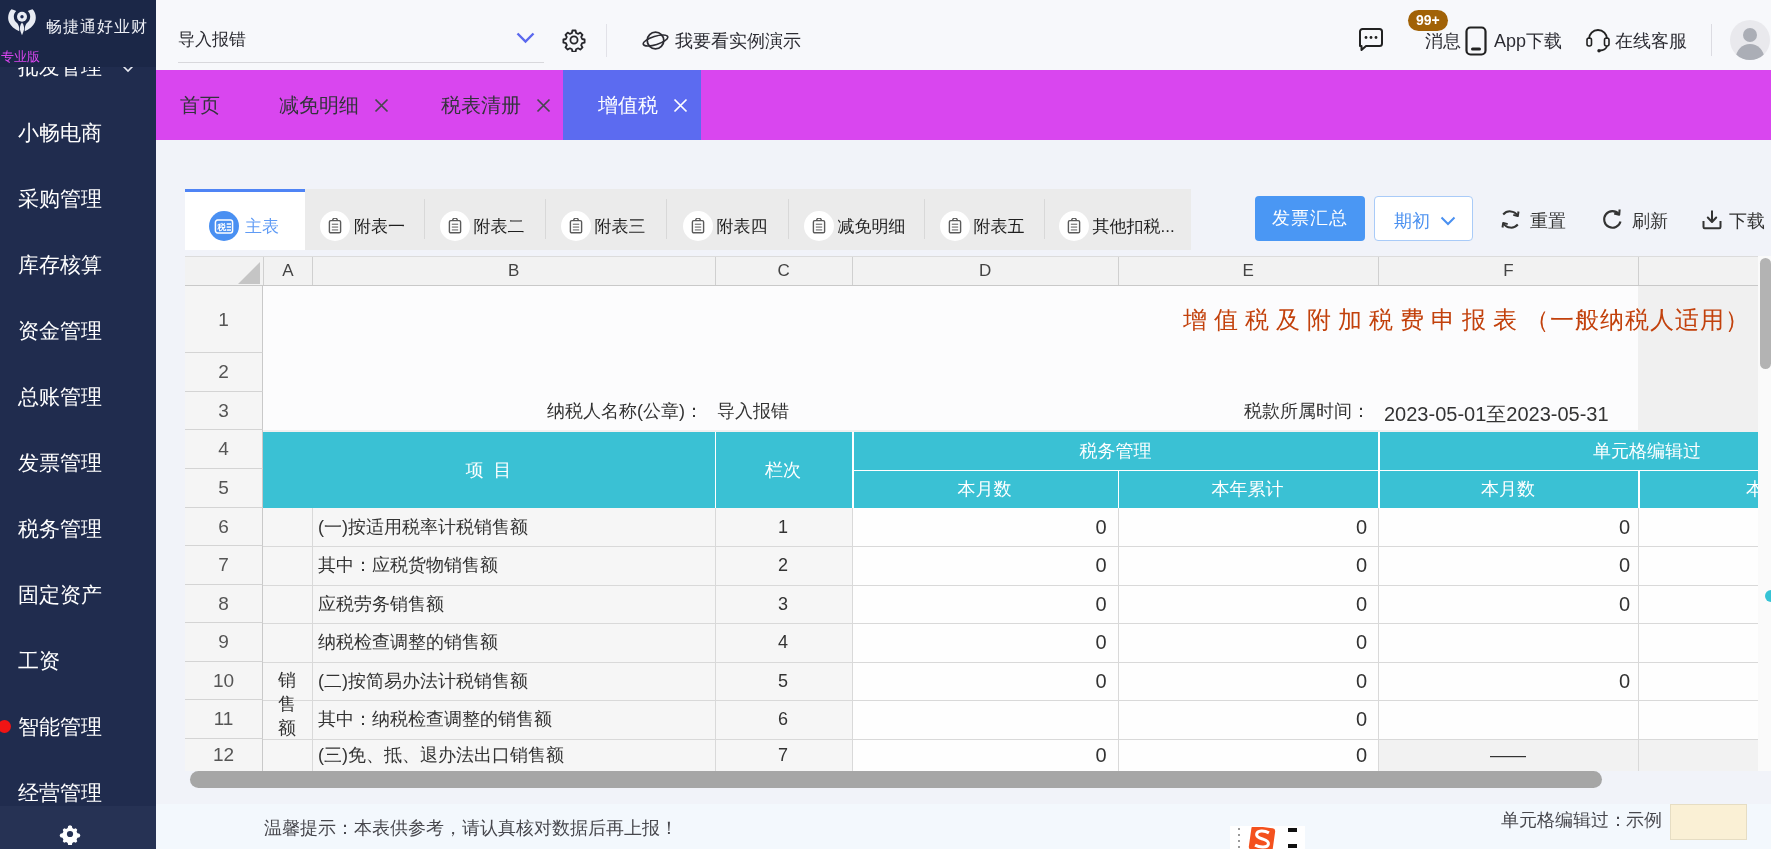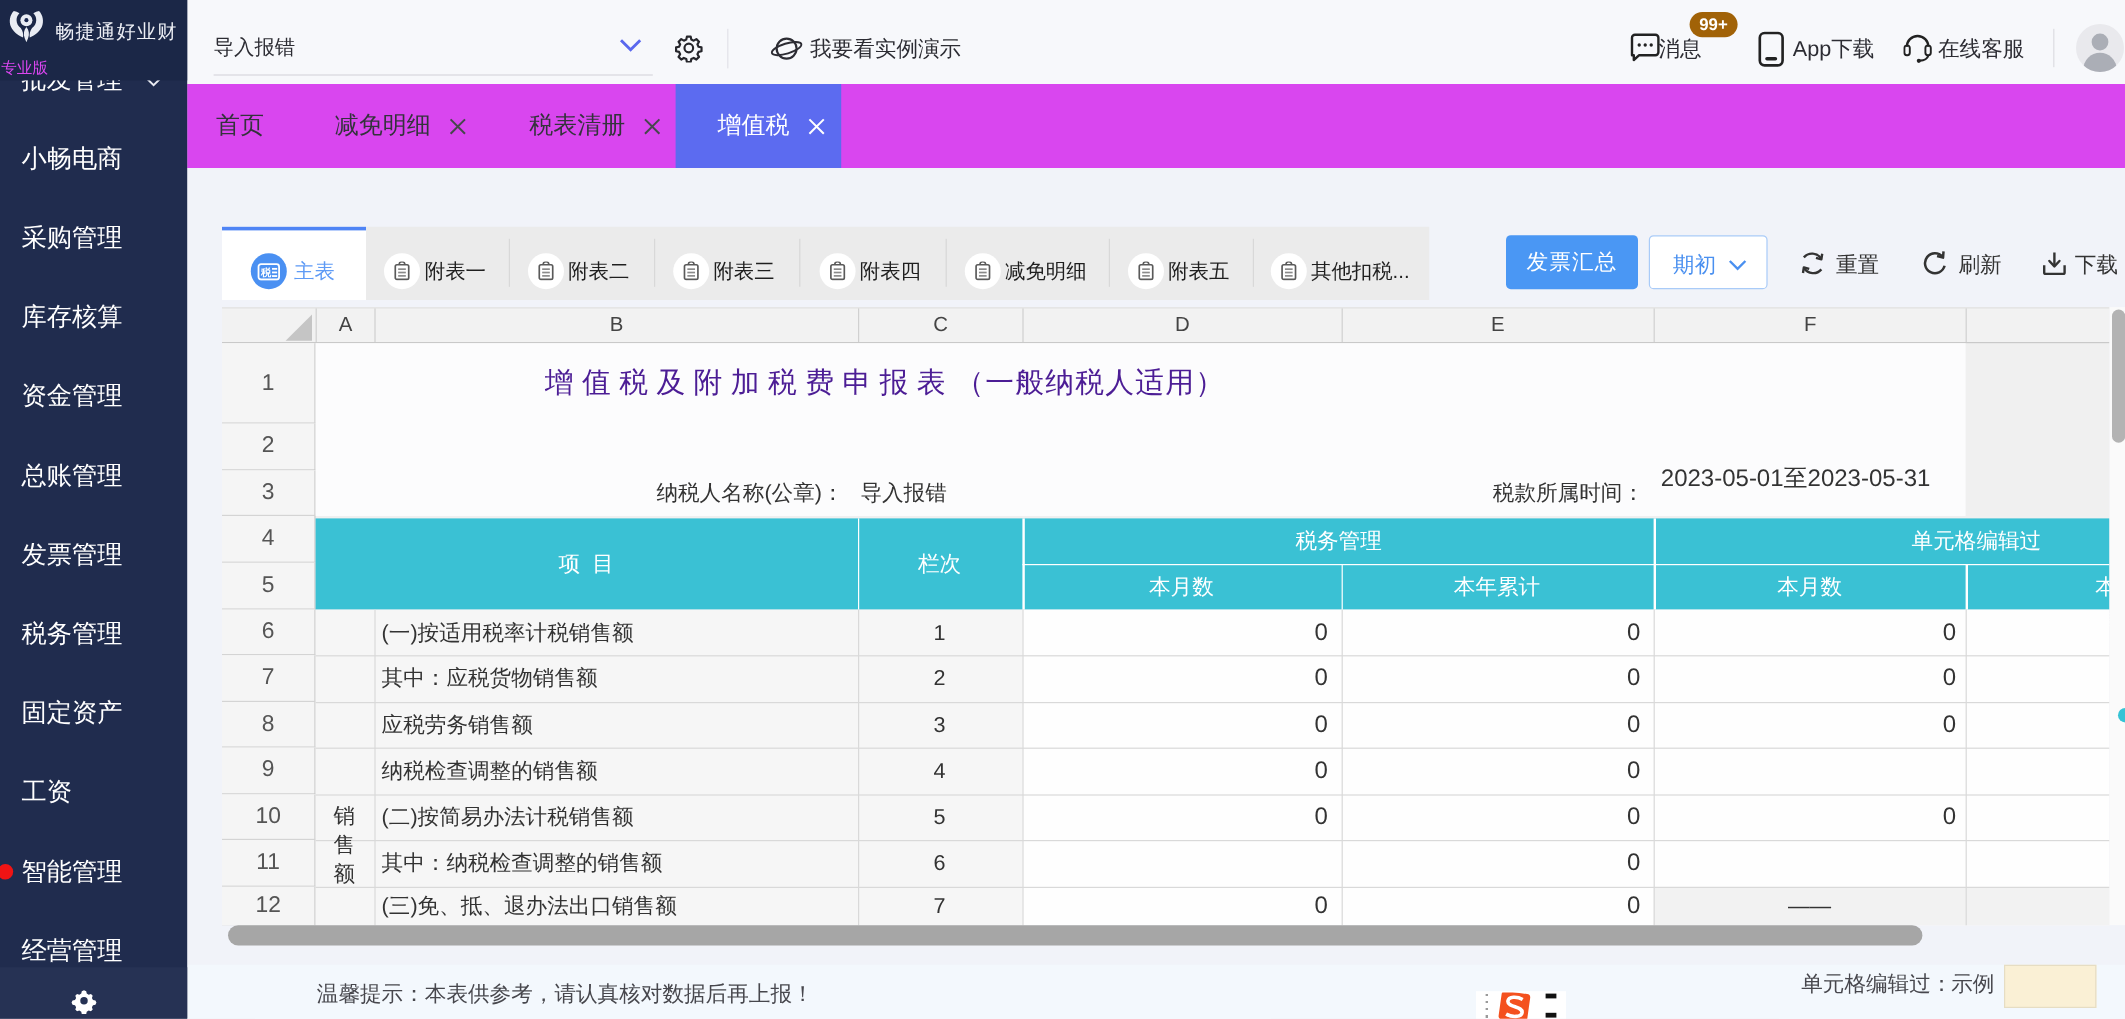--- a/index.html
+++ b/index.html
@@ -89,21 +89,21 @@
   <div class="abs" style="left:519px;top:29px;font-size:18px;color:#2c2c33">我要看实例演示</div>
 
   <div class="abs" style="left:1201px;top:26px">
     <svg width="28" height="28" viewBox="0 0 28 28">
         <path fill="none" stroke="#222" stroke-width="2" stroke-linejoin="round" d="M3 5.5 a2.5 2.5 0 0 1 2.5 -2.5 h17 a2.5 2.5 0 0 1 2.5 2.5 v12 a2.5 2.5 0 0 1 -2.5 2.5 h-13.5 l-4.5 4 v-4 h-1.5 z"></path>
         <circle cx="9" cy="11.5" r="1.4" fill="#222"></circle>
         <circle cx="14" cy="11.5" r="1.4" fill="#222"></circle>
         <circle cx="19" cy="11.5" r="1.4" fill="#222"></circle>
       </svg>
   </div>
-  <div class="abs" style="left:1226px;top:29px;font-size:18px;color:#2c2c33">消息</div>
+  <div class="abs" style="left:1269px;top:29px;font-size:18px;color:#2c2c33">消息</div>
   <div class="abs" style="left:1252px;top:10px;height:21px;padding:0 8px;background:#a16207;border-radius:11px;color:#fff;font-size:14px;font-weight:bold;line-height:21px;box-shadow:0 0 0 2px #f7f8fb">99+</div>
   <svg style="position:absolute;left:1309px;top:26px" width="22" height="30" viewBox="0 0 22 30">
       <rect x="1.5" y="1.5" width="19" height="27" rx="4" fill="none" stroke="#222" stroke-width="2.2"></rect>
       <rect x="6" y="21.5" width="10" height="3" rx="1.5" fill="#222"></rect>
     </svg>
   <div class="abs" style="left:1338px;top:29px;font-size:18px;color:#2c2c33">App下载</div>
   <svg style="position:absolute;left:1430px;top:26px" width="24" height="27" viewBox="0 0 24 27">
     <path d="M3 13 a9 9 0 0 1 18 0" fill="none" stroke="#222" stroke-width="2"></path>
     <rect x="1" y="12" width="4.5" height="8" rx="2" fill="none" stroke="#222" stroke-width="1.6"></rect>
     <rect x="18.5" y="12" width="4.5" height="8" rx="2" fill="none" stroke="#222" stroke-width="1.6"></rect>
@@ -270,25 +270,25 @@
 <div class="num" style="top:174.3px;height:38.69999999999999px;line-height:38.69999999999999px;border-bottom:1px solid #d4d4d4;border-right:1px solid #c9c9c9">4</div>
 <div class="num" style="top:213px;height:38.5px;line-height:38.5px;border-bottom:1px solid #d4d4d4;border-right:1px solid #c9c9c9">5</div>
 <div class="num" style="top:251.5px;height:38.5px;line-height:38.5px;border-bottom:1px solid #d4d4d4;border-right:1px solid #c9c9c9">6</div>
 <div class="num" style="top:290px;height:38.60000000000002px;line-height:38.60000000000002px;border-bottom:1px solid #d4d4d4;border-right:1px solid #c9c9c9">7</div>
 <div class="num" style="top:328.6px;height:38.599999999999966px;line-height:38.599999999999966px;border-bottom:1px solid #d4d4d4;border-right:1px solid #c9c9c9">8</div>
 <div class="num" style="top:367.2px;height:38.60000000000002px;line-height:38.60000000000002px;border-bottom:1px solid #d4d4d4;border-right:1px solid #c9c9c9">9</div>
 <div class="num" style="top:405.8px;height:38.599999999999966px;line-height:38.599999999999966px;border-bottom:1px solid #d4d4d4;border-right:1px solid #c9c9c9">10</div>
 <div class="num" style="top:444.4px;height:38.60000000000002px;line-height:38.60000000000002px;border-bottom:1px solid #d4d4d4;border-right:1px solid #c9c9c9">11</div>
 <div class="num" style="top:483px;height:32.5px;line-height:32.5px;border-bottom:1px solid #d4d4d4;border-right:1px solid #c9c9c9">12</div>
 <div class="cell" style="left:78px;top:29.5px;width:1375px;height:144.8px;background:#fcfcfd"></div>
-<div class="cell" style="left:269px;top:44px;width:1296px;height:40px;line-height:40px;text-align:left;font-size:24px;color:#4c1d95"><span style="letter-spacing:7px">增值税及附加税费申报表</span><span style="margin-left:1px;letter-spacing:1px">（一般纳税人适用）</span></div>
+<div class="cell" style="left:269px;top:44px;width:1296px;height:40px;line-height:40px;text-align:right;font-size:24px;color:#c2410c"><span style="letter-spacing:7px">增值税及附加税费申报表</span><span style="margin-left:1px;letter-spacing:1px">（一般纳税人适用）</span></div>
 <div class="cell" style="left:309px;top:135.6px;width:209px;height:38.7px;line-height:38.7px;text-align:right;font-size:18px;color:#333">纳税人名称(公章)：</div>
 <div class="cell" style="left:532px;top:135.6px;width:200px;height:38.7px;line-height:38.7px;font-size:18px;color:#333">导入报错</div>
 <div class="cell" style="left:976px;top:135.6px;width:209px;height:38.7px;line-height:38.7px;text-align:right;font-size:18px;color:#333">税款所属时间：</div>
-<div class="cell" style="left:1199px;top:124px;width:260px;height:38.7px;line-height:38.7px;font-size:20px;color:#333">2023-05-01至2023-05-31</div>
+<div class="cell" style="left:1199px;top:139px;width:260px;height:38.7px;line-height:38.7px;font-size:20px;color:#333">2023-05-01至2023-05-31</div>
 <div class="teal" style="left:78px;top:175.5px;width:1495px;height:76px"></div>
 <div class="abs" style="left:529.5px;top:175.5px;width:1.5px;height:76px;background:#fff"></div>
 <div class="abs" style="left:667px;top:175.5px;width:1.5px;height:76px;background:#fff"></div>
 <div class="abs" style="left:1193px;top:175.5px;width:1.5px;height:76px;background:#fff"></div>
 <div class="abs" style="left:932.5px;top:213.5px;width:1.5px;height:38px;background:#fff"></div>
 <div class="abs" style="left:1453px;top:213.5px;width:1.5px;height:38px;background:#fff"></div>
 <div class="abs" style="left:667px;top:213.5px;width:906px;height:1.5px;background:#fff"></div>
 <div class="teal" style="left:78px;top:199px;width:451px;height:30px;line-height:30px;background:none">项&nbsp;&nbsp;目</div>
 <div class="teal" style="left:529.5px;top:199px;width:137px;height:30px;line-height:30px;background:none">栏次</div>
 <div class="teal" style="left:667px;top:180px;width:527px;height:30px;line-height:30px;background:none">税务管理</div>

